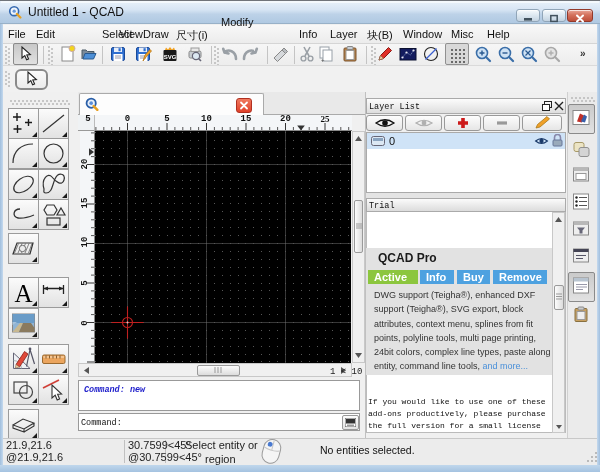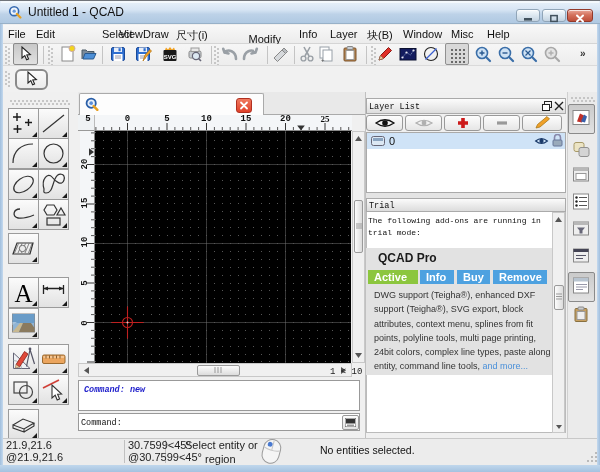--- a/index.html
+++ b/index.html
@@ -28,21 +28,21 @@
 <div style="position:absolute;left:567px;top:9px;width:26px;height:13px;background:linear-gradient(#eaa89a,#d4715c 45%,#bd4f3a);border:1px solid #93392a;border-radius:3px;box-shadow:inset 0 1px 0 rgba(255,255,255,.7);"><svg width="24" height="11" viewBox="0 0 24 11">
         <path d="M9 2.5 L15 8.5 M15 2.5 L9 8.5" stroke="#fff" stroke-width="2" stroke-linecap="round"></path>
       </svg></div>
 <div style="position:absolute;left:3px;top:25px;width:594px;height:19px;background:linear-gradient(#f8f8f8,#ececec);border-bottom:1px solid #d5d5d5;"></div>
 <div style="position:absolute;left:8px;top:28px;width:60px;height:13px;font-size:11px;color:#111;white-space:nowrap;">File</div>
 <div style="position:absolute;left:36px;top:28px;width:60px;height:13px;font-size:11px;color:#111;white-space:nowrap;">Edit</div>
 <div style="position:absolute;left:83px;top:28px;width:60px;height:13px;font-size:11px;color:#111;white-space:nowrap;text-align:right;">View</div>
 <div style="position:absolute;left:102px;top:28px;width:60px;height:13px;font-size:11px;color:#111;white-space:nowrap;">Select</div>
 <div style="position:absolute;left:143px;top:28px;width:60px;height:13px;font-size:11px;color:#111;white-space:nowrap;">Draw</div>
 <div style="position:absolute;left:176px;top:28px;width:60px;height:13px;font-size:11px;color:#111;white-space:nowrap;">尺寸(i)</div>
-<div style="position:absolute;left:221px;top:33px;width:60px;height:13px;font-size:11px;color:#111;white-space:nowrap;text-align:right;">Modify</div>
+<div style="position:absolute;left:221px;top:16px;width:60px;height:13px;font-size:11px;color:#111;white-space:nowrap;">Modify</div>
 <div style="position:absolute;left:264px;top:28px;width:60px;height:13px;font-size:11px;color:#111;white-space:nowrap;margin-top:28px;">Snap</div>
 <div style="position:absolute;left:299px;top:28px;width:60px;height:13px;font-size:11px;color:#111;white-space:nowrap;">Info</div>
 <div style="position:absolute;left:330px;top:28px;width:60px;height:13px;font-size:11px;color:#111;white-space:nowrap;">Layer</div>
 <div style="position:absolute;left:367px;top:28px;width:60px;height:13px;font-size:11px;color:#111;white-space:nowrap;">块(B)</div>
 <div style="position:absolute;left:403px;top:28px;width:60px;height:13px;font-size:11px;color:#111;white-space:nowrap;">Window</div>
 <div style="position:absolute;left:451px;top:28px;width:60px;height:13px;font-size:11px;color:#111;white-space:nowrap;">Misc</div>
 <div style="position:absolute;left:487px;top:28px;width:60px;height:13px;font-size:11px;color:#111;white-space:nowrap;">Help</div>
 <div style="position:absolute;left:3px;top:44px;width:594px;height:22px;background:linear-gradient(#f6f6f6,#ededed);border-bottom:1px solid #dadada;"></div>
 <svg class="abs" style="left:4px;top:45px" width="7" height="20">
       <circle cx="2" cy="2" r="1" fill="#b8b8b8"></circle>
@@ -522,29 +522,30 @@
       <circle cx="14" cy="7" r="4" fill="#1a3a6a"></circle>
     </svg>
 <svg class="abs" style="left:552px;top:134px" width="11" height="13">
       <path d="M2.5 6 L2.5 3.5 A3 3 0 0 1 8.5 3.5 L8.5 6" fill="none" stroke="#88a" stroke-width="1.6"></path>
       <rect x="1" y="6" width="9" height="6" rx="1" fill="#9ab" stroke="#679"></rect>
     </svg>
 <div style="position:absolute;left:366px;top:193px;width:200px;height:5px;background:#e4e4e4;"></div>
 <div style="position:absolute;left:366px;top:198px;width:200px;height:14px;background:linear-gradient(#fbfbfb,#dcdcdc);border:1px solid #aaa;"></div>
 <div style="position:absolute;left:369px;top:201px;width:60px;height:10px;font-family:Liberation Mono,monospace;font-size:8.5px;color:#111;">Trial</div>
 <div style="position:absolute;left:366px;top:212px;width:200px;height:221px;background:#fff;border:1px solid #bbb;border-top:none;"></div>
-<div style="position:absolute;left:368px;top:215px;width:182px;height:26px;font-family:Liberation Mono,monospace;font-size:8px;line-height:12px;color:#111;white-space:pre;">The following add-ons are running in
-trial mode:</div>
 <div style="position:absolute;left:366px;top:248px;width:187px;height:127px;background:#e2e2e2;"></div>
 <div style="position:absolute;left:378px;top:251px;width:120px;height:15px;font-size:12px;font-weight:bold;color:#1a1a1a;">QCAD Pro</div>
 <div style="position:absolute;left:368px;top:270px;width:50px;height:14px;background:#8cc63e;color:#fff;font-size:11px;font-weight:bold;padding-left:6px;line-height:14px;">Active</div>
 <div style="position:absolute;left:420px;top:270px;width:34px;height:14px;background:#4da1e0;color:#fff;font-size:11px;font-weight:bold;padding-left:6px;line-height:14px;">Info</div>
 <div style="position:absolute;left:457px;top:270px;width:33px;height:14px;background:#4da1e0;color:#fff;font-size:11px;font-weight:bold;padding-left:6px;line-height:14px;">Buy</div>
 <div style="position:absolute;left:493px;top:270px;width:54px;height:14px;background:#4da1e0;color:#fff;font-size:11px;font-weight:bold;padding-left:6px;line-height:14px;">Remove</div>
 <div style="position:absolute;left:374px;top:288px;width:200px;height:88px;font-size:9px;line-height:14.3px;color:#333;white-space:nowrap;">DWG support (Teigha®), enhanced DXF<br>support (Teigha®), SVG export, block<br>attributes, context menu, splines from fit<br>points, polyline tools, multi page printing,<br>24bit colors, complex line types, paste along<br>entity, command line tools, <span style="color:#4a90d9">and more...</span></div>
+<div style="position:absolute;left:368px;top:396px;width:182px;height:40px;font-family:Liberation Mono,monospace;font-size:8px;line-height:12px;color:#111;white-space:pre;">If you would like to use one of these
+add-ons productively, please purchase
+the full version for a small license</div>
 <div style="position:absolute;left:552px;top:212px;width:13px;height:221px;background:#f0f0f0;border:1px solid #c8c8c8;"></div>
 <svg class="abs" style="left:555px;top:217px" width="7" height="5">
       <path d="M3.5 0 L7 5 L0 5 Z" fill="#555"></path>
     </svg>
 <svg class="abs" style="left:556px;top:425px" width="6" height="4">
       <path d="M0 0 L6 0 L3 4 Z" fill="#555"></path>
     </svg>
 <div style="position:absolute;left:553.5px;top:285px;width:10px;height:25px;background:linear-gradient(90deg,#fdfdfd,#dcdcdc);border:1px solid #9a9a9a;border-radius:2px;"></div>
 <svg class="abs" style="left:556px;top:293px" width="6" height="8">
       <path d="M0 1 h6 M0 3.5 h6 M0 6 h6" stroke="#999"></path>

